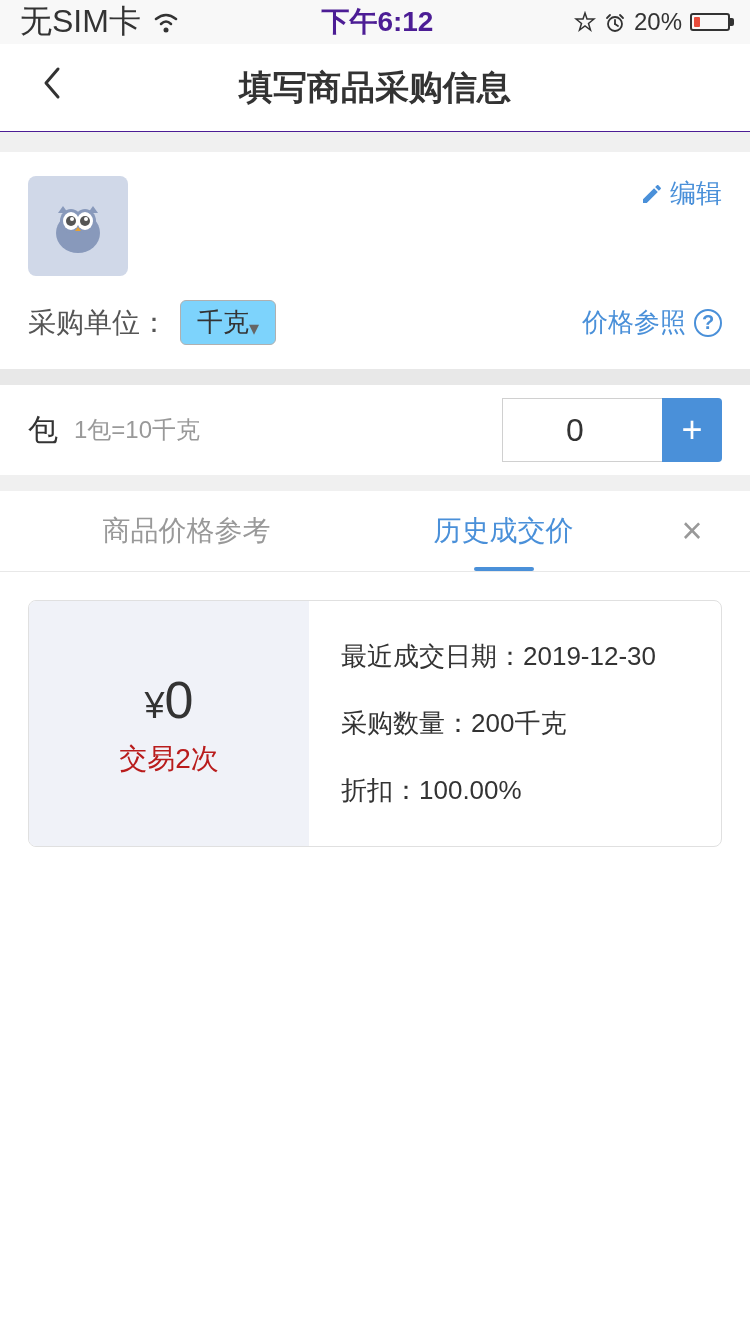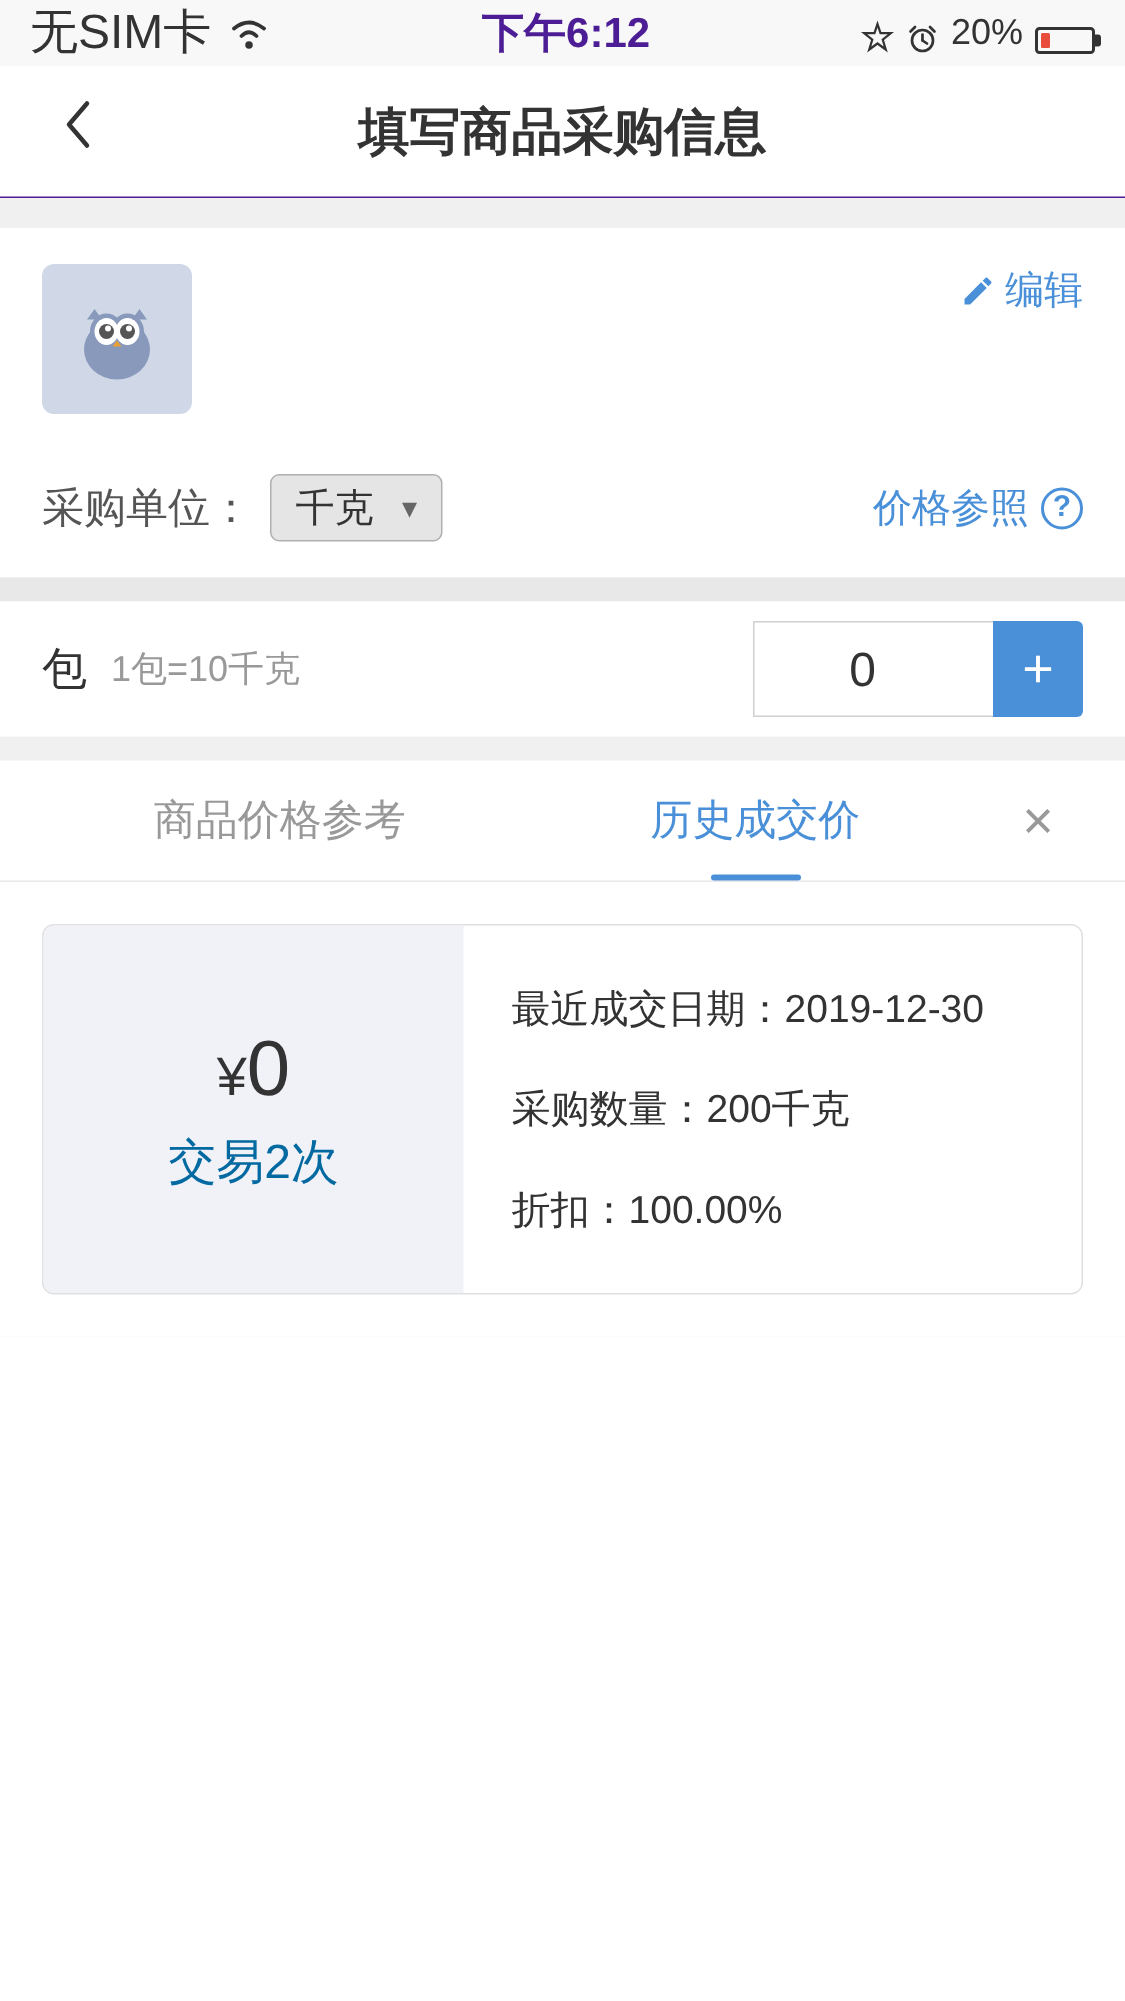--- a/index.html
+++ b/index.html
@@ -30,21 +30,21 @@
       align-items: center;
       gap: 10px;
     }
     .status-center {
       font-size: 28px;
       color: #4c1d95;
       font-weight: 700;
     }
     .status-right {
       display: flex;
-      align-items: flex-end;
+      align-items: center;
       gap: 8px;
       font-size: 24px;
       color: #333;
     }
     .battery {
       display: inline-flex;
       align-items: center;
       gap: 2px;
     }
     .battery-body {
@@ -146,37 +146,37 @@
     }
     .edit-icon-svg {
       width: 24px;
       height: 24px;
     }
 
     .product-unit-row {
       display: flex;
       align-items: center;
       justify-content: space-between;
-      margin-top: 40px;
+      margin-top: 24px;
     }
     .unit-label {
       font-size: 28px;
       color: #555;
     }
     .unit-select {
       display: inline-flex;
-      align-items: center;
+      align-items: flex-end;
       border: 1px solid #b0b0b0;
       border-radius: 6px;
       padding: 4px 16px;
       font-size: 26px;
       color: #333;
-      background: #e5e5e5;
-      cursor: pointer;
-      gap: 19px;
+      background: #7dd3fc;
+      cursor: pointer;
+      gap: 0;
     }
     .unit-chevron {
       font-size: 20px;
       color: #666;
     }
     .price-ref-btn {
       display: flex;
       align-items: center;
       gap: 8px;
       color: #4a90d9;
@@ -326,22 +326,22 @@
     }
     .tx-price {
       font-size: 52px;
       color: #333;
       font-weight: 500;
     }
     .tx-price .currency {
       font-size: 36px;
     }
     .tx-count {
-      font-size: 32px;
-      color: #0369a1;
+      font-size: 28px;
+      color: #b91c1c;
       margin-top: 10px;
     }
     .tx-right {
       flex: 1;
       padding: 36px 32px;
       display: flex;
       flex-direction: column;
       justify-content: center;
       gap: 28px;
     }

